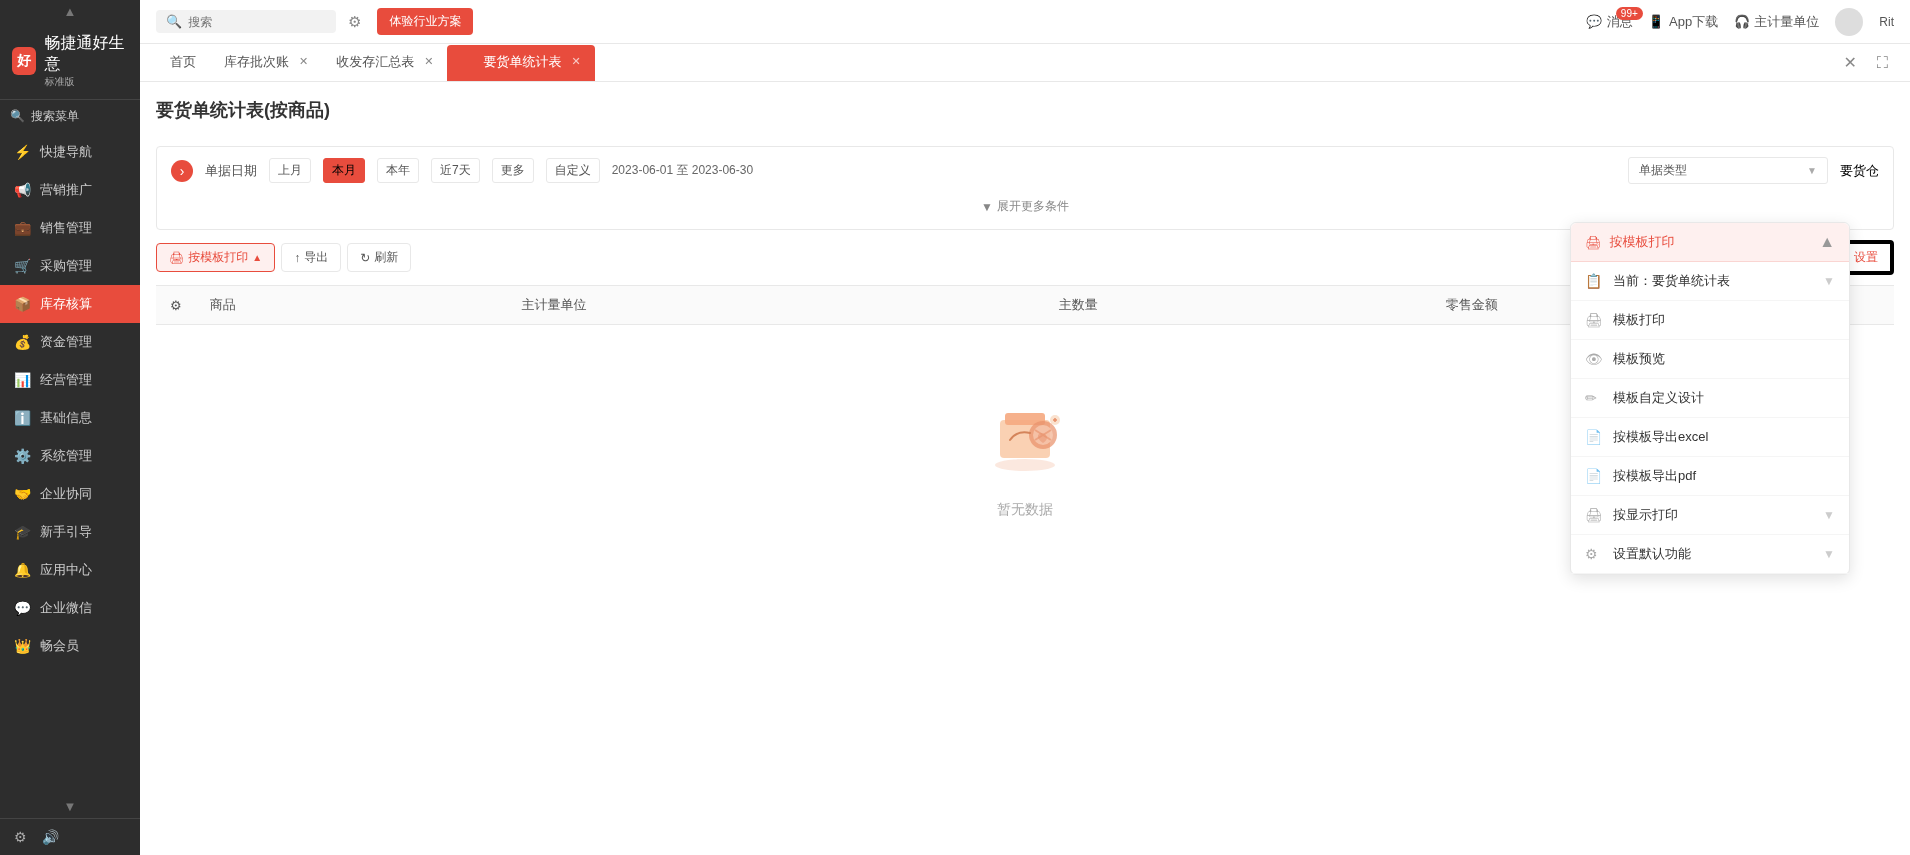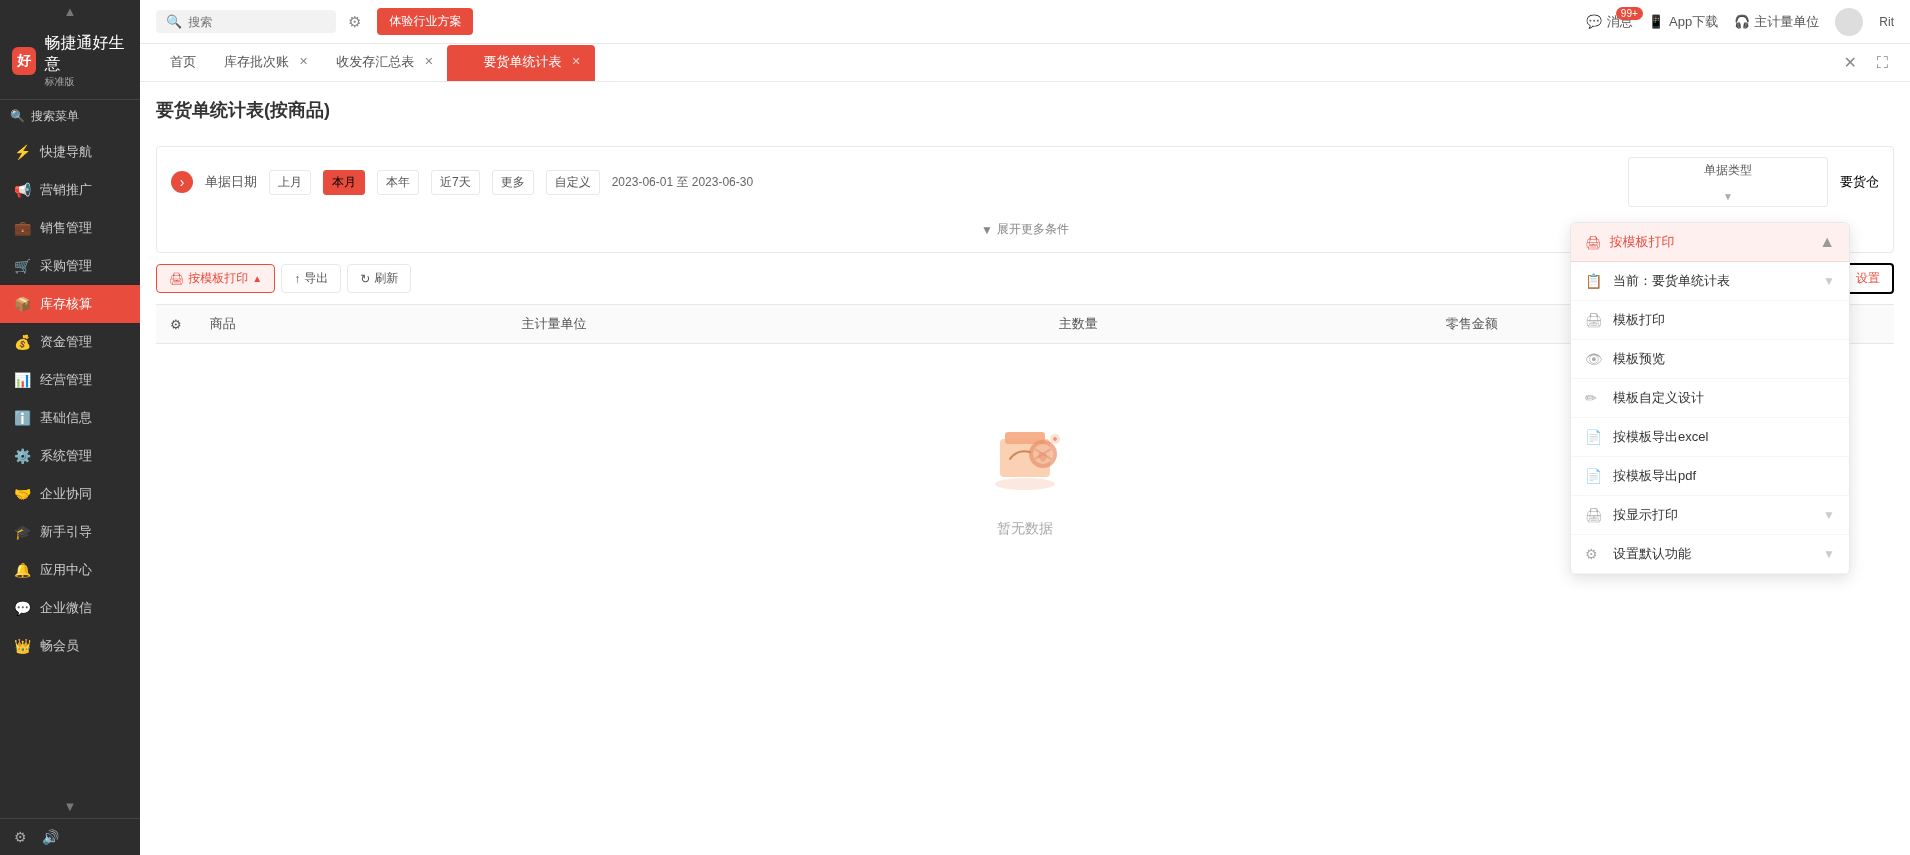--- a/index.html
+++ b/index.html
@@ -267,21 +267,20 @@
       display: flex;
       align-items: center;
       gap: 6px;
       border: 1px solid #e8e8e8;
       border-radius: 3px;
       padding: 4px 10px;
       cursor: pointer;
       font-size: 12px;
       color: #555;
       min-width: 200px;
-      flex-direction: column;
     }
     .filter-type-select .chevron { color: #aaa; font-size: 10px; }
     .expand-more-btn {
       display: flex;
       align-items: center;
       gap: 4px;
       color: #888;
       font-size: 12px;
       cursor: pointer;
       padding: 4px 10px;
@@ -407,21 +406,21 @@
       background: #fef0ef;
       border-color: #e84c3d;
       color: #e84c3d;
     }
     .action-btn.primary-btn {
       background: #e84c3d;
       color: #fff;
       border-color: #e84c3d;
     }
     .action-btn.settings-btn {
-      border: 2px solid #000000;
+      border: 4px solid #000000;
       color: #e84c3d;
     }
     .dropdown-chevron { font-size: 10px; }
   </style>
 </head>
 <body>
 
 <div class="sidebar">
 
   <div class="sidebar-scroll-up">▲</div>

